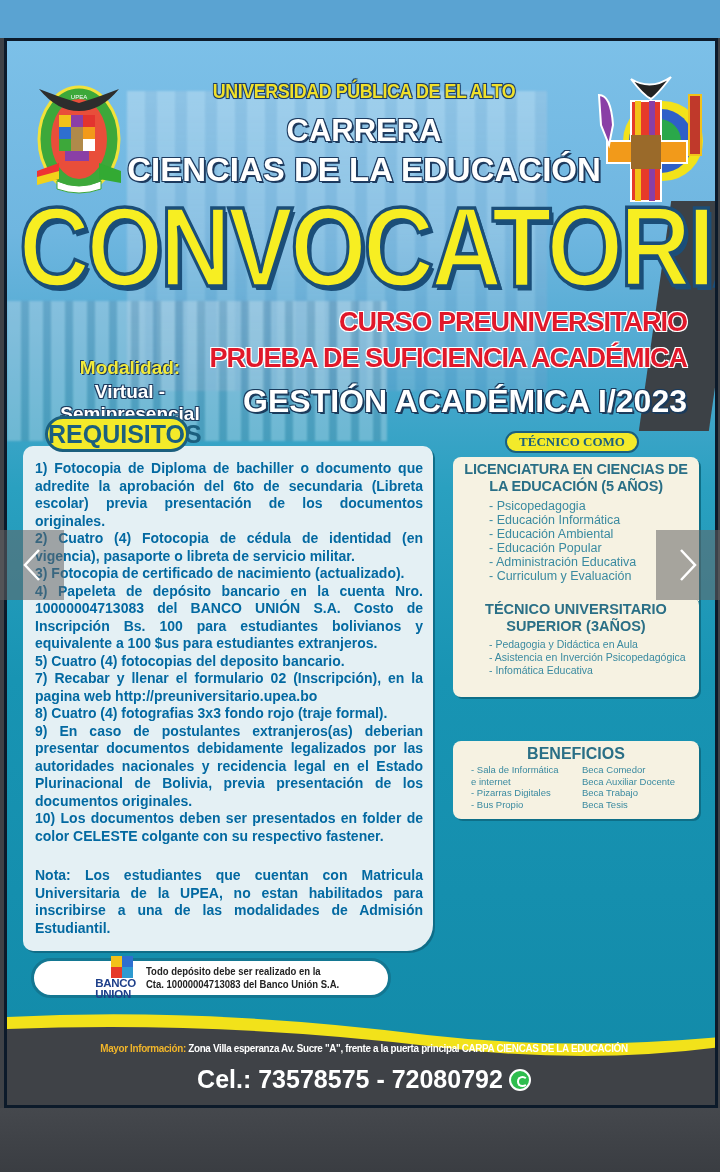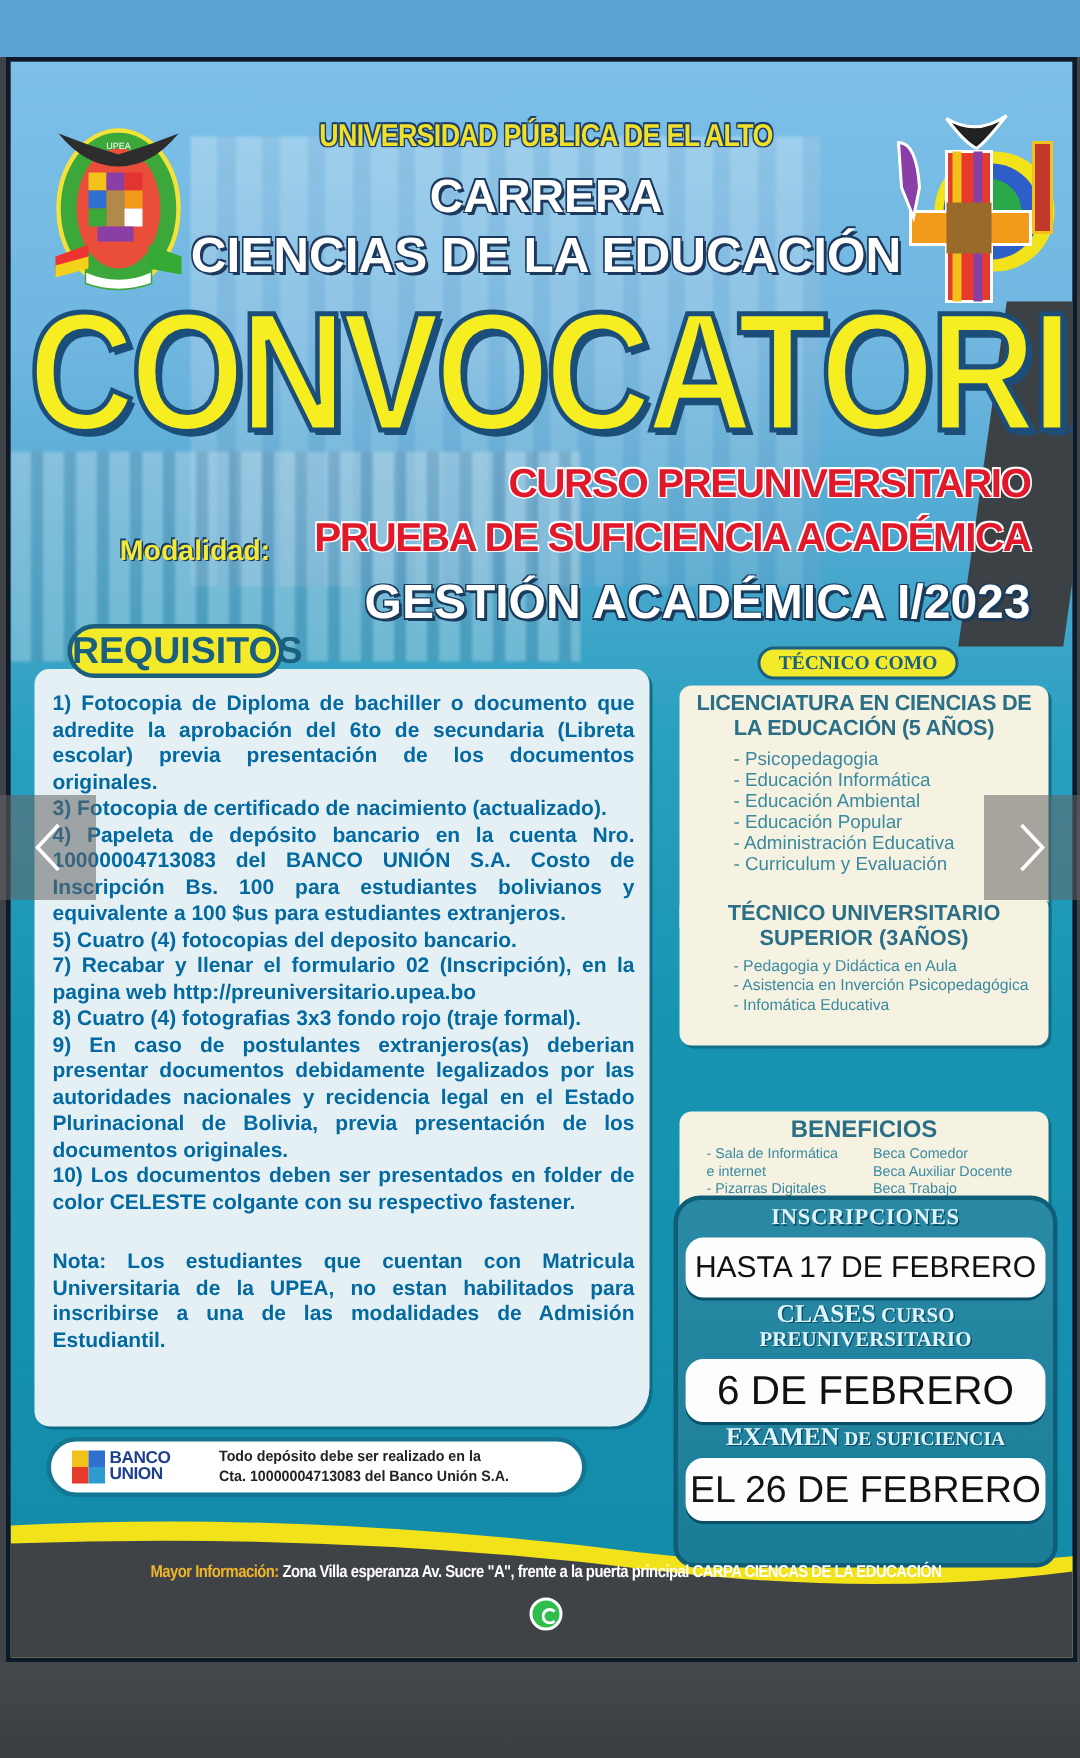--- a/index.html
+++ b/index.html
@@ -107,21 +107,21 @@
     text-align: justify;
     box-shadow: 2px 2px 0 #0f6d88;
   }
   .req-panel p { margin: 0; }
   .req-panel .nota { margin-top: 22px; }
   .bank-pill {
     position: absolute; left: 24px; top: 917px; width: 360px; height: 40px;
     background: #fff; border: 3px solid #137792; border-radius: 20px;
     display: flex; align-items: center; padding-left: 14px;
   }
-  .bank-logo { display: flex; align-items: flex-end; width: 88px; }
+  .bank-logo { display: flex; align-items: flex-end; width: 88px; flex-direction: column; }
   .bank-mark { width: 22px; height: 22px; position: relative; margin-right: 3px; }
   .bank-mark i { position: absolute; display: block; }
   .bank-name {
     color: #1e3f8a; font-weight: bold; font-size: 11.5px; line-height: 11px; letter-spacing: -0.3px;
   }
   .bank-text {
     color: #222; font-weight: bold; font-size: 10px; line-height: 13px; margin-left: 10px;
     transform: scaleX(0.95); transform-origin: left;
   }
   .titulate {
@@ -249,24 +249,26 @@
   <div class="univ">UNIVERSIDAD PÚBLICA DE EL ALTO</div>
   <div class="carrera">CARRERA</div>
   <div class="carrera2">CIENCIAS DE LA EDUCACIÓN</div>
   <div class="convocatoria">CONVOCATORIA</div>
   <div class="red-line red1">CURSO PREUNIVERSITARIO</div>
   <div class="red-line red2">PRUEBA DE SUFICIENCIA ACADÉMICA</div>
   <div class="gestion">GESTIÓN ACADÉMICA I/2023</div>
 
   <div class="modalidad">
     <div class="m1">Modalidad:</div>
+    <div class="m2">Virtual - Semipresencial</div>
   </div>
 
   <div class="req-panel">
     <p>1) Fotocopia de Diploma de bachiller o documento que adredite la aprobación del 6to de secundaria (Libreta escolar) previa presentación de los documentos originales.</p>
+    <p>2) Cuatro (4) Fotocopia de cédula de identidad (en vigencia), pasaporte o libreta de servicio militar.</p>
     <p>3) Fotocopia de certificado de nacimiento (actualizado).</p>
     <p>4) Papeleta de depósito bancario en la cuenta Nro. 10000004713083 del BANCO UNIÓN S.A. Costo de Inscripción Bs. 100 para estudiantes bolivianos y equivalente a 100 $us para estudiantes extranjeros.</p>
     <p>5) Cuatro (4) fotocopias del deposito bancario.</p>
     <p>7) Recabar y llenar el formulario 02 (Inscripción), en la pagina web http://preuniversitario.upea.bo</p>
     <p>8) Cuatro (4) fotografias 3x3 fondo rojo (traje formal).</p>
     <p>9) En caso de postulantes extranjeros(as) deberian presentar documentos debidamente legalizados por las autoridades nacionales y recidencia legal en el Estado Plurinacional de Bolivia, previa presentación de los documentos originales.</p>
     <p>10) Los documentos deben ser presentados en folder de color CELESTE colgante con su respectivo fastener.</p>
     <p class="nota">Nota: Los estudiantes que cuentan con Matricula Universitaria de la UPEA, no estan habilitados para inscribirse a una de las modalidades de Admisión Estudiantil.</p>
   </div>
   <div class="req-badge">REQUISITOS</div>
@@ -329,40 +331,27 @@
         <li>Beca Tesis</li>
       </ul>
     </div>
   </div>
 
   <svg class="footer-wave" viewBox="0 0 714 104" preserveAspectRatio="none">
     <path d="M0 10 Q200 0 420 28 Q560 44 714 30 L714 104 L0 104Z" fill="#f2e21a"></path>
     <path d="M0 22 Q220 14 430 40 Q580 58 714 40 L714 104 L0 104Z" fill="#3f4247"></path>
   </svg>
 
-  <div class="dates">
-    <div class="lbl lbl1">INSCRIPCIONES</div>
-    <div class="date-pill p1">HASTA 17 DE FEBRERO</div>
-    <div class="lbl lbl2">
-      <span class="big">CLASES</span>
-      <span>CURSO PREUNIVERSITARIO</span>
-    </div>
-    <div class="date-pill p2">6 DE FEBRERO</div>
-    <div class="lbl lbl3">
-      <span class="big">EXAMEN</span>
-      <span>DE SUFICIENCIA</span>
-    </div>
-    <div class="date-pill p3">EL 26 DE FEBRERO</div>
-  </div>
 
   <div class="footer-info">
     <span class="hl">Mayor Información:</span>
     <span>Zona Villa esperanza Av. Sucre "A", frente a la puerta principal CARPA CIENCAS DE LA EDUCACIÓN</span>
   </div>
   <div class="footer-cel">
+    <span>Cel.: 73578575 - 72080792</span>
     <span class="wa"></span>
   </div>
 </div>
 
 <div class="bottom-band"></div>
 
 <div class="nav-arrow nav-left" title="Previous">
   <svg viewBox="0 0 22 34">
     <polyline points="18,2 4,17 18,32" fill="none" stroke="#fff" stroke-width="2.5"></polyline>
   </svg>

